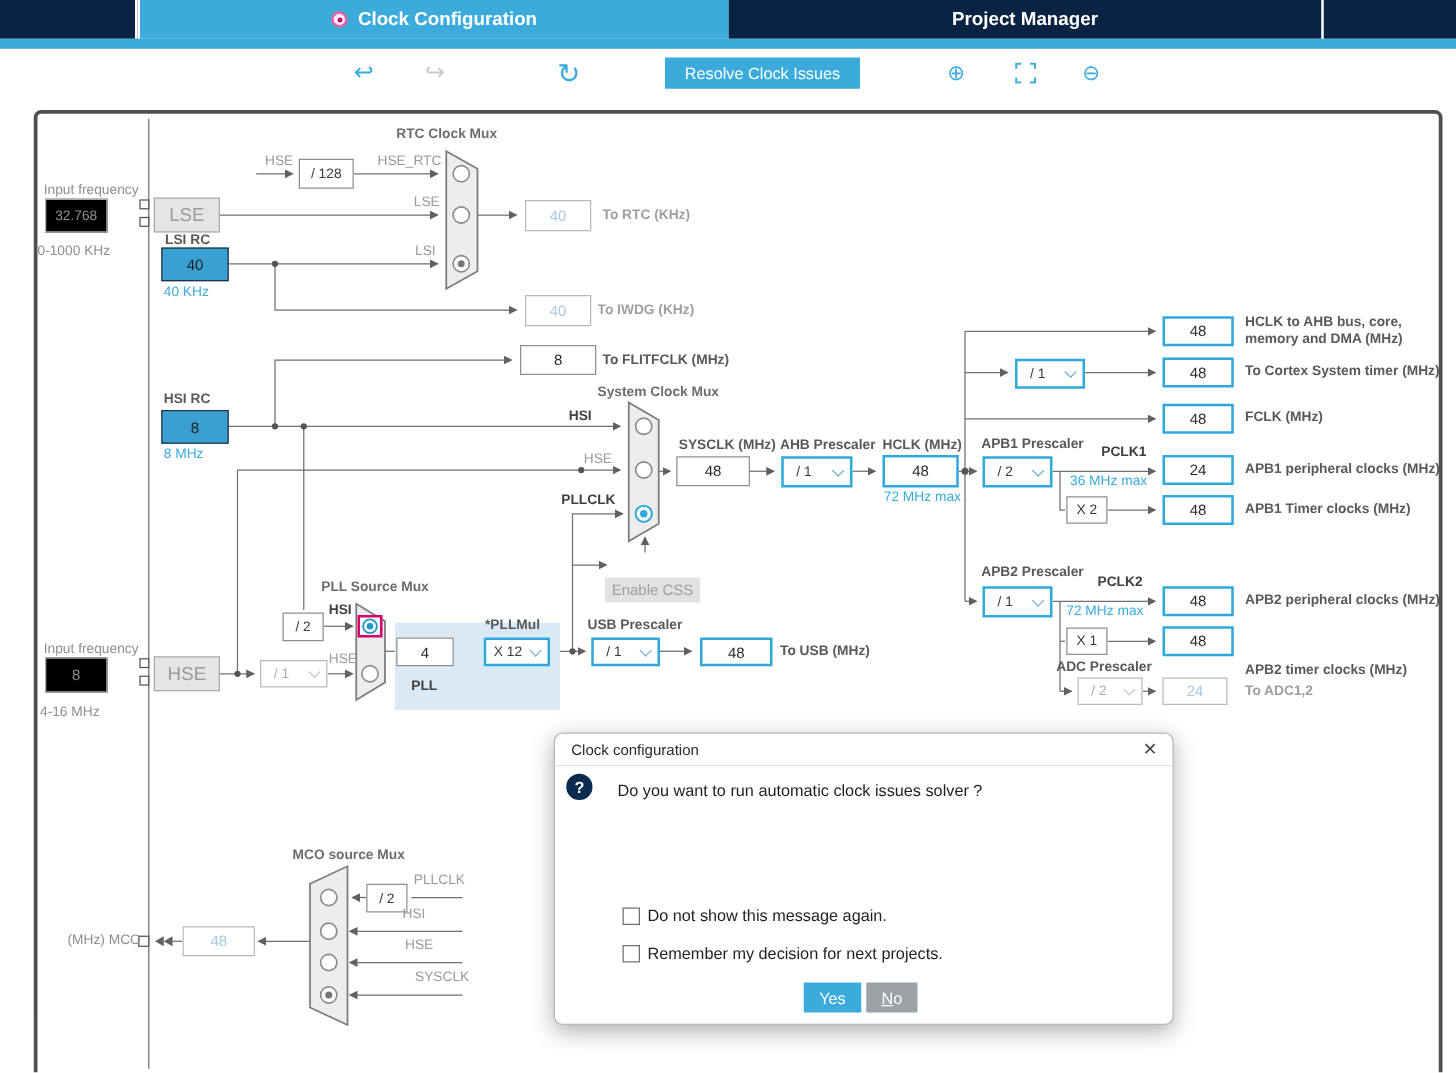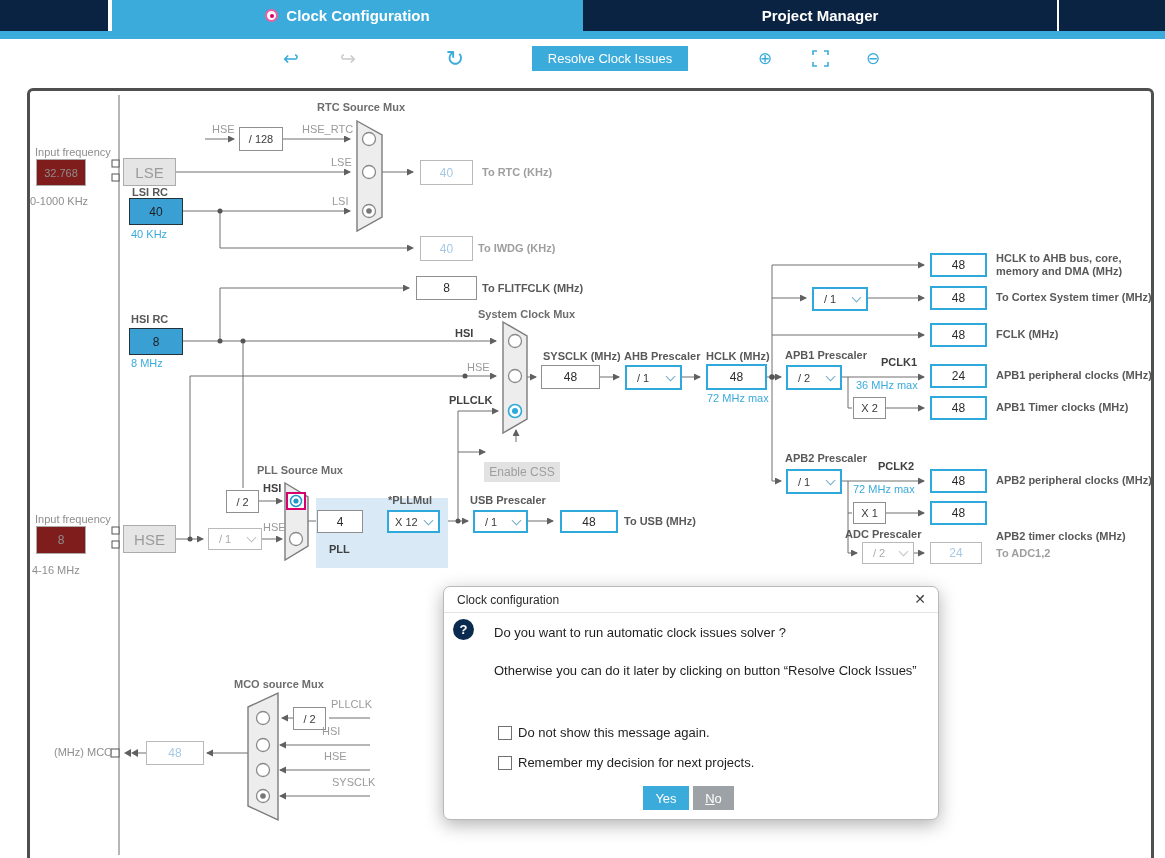--- a/index.html
+++ b/index.html
@@ -29,21 +29,21 @@
   .sig{position:absolute;font-size:11px;color:#9A9A9A;white-space:nowrap;}
   .sigd{position:absolute;font-size:11px;font-weight:bold;color:#404040;white-space:nowrap;}
   .freq{position:absolute;font-size:11px;color:#3BABDC;white-space:nowrap;}
   
   .vbox{position:absolute;box-sizing:border-box;display:flex;align-items:center;justify-content:center;
         font-size:12px;color:#2B2B2B;background:#fff;border:1px solid #8F8F8F;}
   .vbox.bl{border:2px solid #2FA8DC;}
   .vbox.dim{border:1px solid #B9B9B9;color:#A6C8E4;}
   .vbox.src{background:#3AA0D4;border:1px solid #23323B;color:#1E1E1E;}
   .vbox.gry{background:#E5E5E5;border:1px solid #ABABAB;color:#9B9B9B;font-size:15px;}
-  .vbox.inp{background:#7f1d1d;border:1px solid #ABABAB;color:#8E8E8E;font-size:11px;}
+  .vbox.inp{background:#000000;border:1px solid #ABABAB;color:#8E8E8E;font-size:11px;}
   .sbox{position:absolute;box-sizing:border-box;display:flex;align-items:center;justify-content:center;
         font-size:11px;color:#3A3A3A;background:#fff;border:1px solid #8F8F8F;}
   .drop{position:absolute;box-sizing:border-box;display:flex;align-items:center;justify-content:space-between;
         padding:0 6px 0 10px;font-size:11px;color:#3A3A3A;background:#fff;border:2px solid #2FA8DC;cursor:pointer;}
   .drop.dis{border:1px solid #B9B9B9;color:#ABABAB;cursor:default;}
   .chev{width:6px;height:6px;border-right:1.6px solid #74AECB;border-bottom:1.6px solid #74AECB;
         transform:rotate(45deg);margin-top:-3px;flex:0 0 auto;}
   .drop.dis .chev{border-color:#C4C4C4;}
   .pllbg{position:absolute;background:#D9E9F6;}
   .ecss{position:absolute;box-sizing:border-box;background:#E2E2E2;color:#9E9E9E;font-size:12px;
@@ -209,21 +209,21 @@
   <div class="vbox inp" style="left:36px;top:159px;width:50px;height:27px;">32.768</div>
   <div class="lbl" style="left:30px;top:195px;">0-1000 KHz</div>
   <div class="vbox gry" style="left:123px;top:158px;width:53px;height:28px;">LSE</div>
   <div class="lblb" style="left:132px;top:186px;">LSI RC</div>
   <div class="vbox src" style="left:129px;top:198px;width:54px;height:27px;">40</div>
   <div class="freq" style="left:131px;top:228px;">40 KHz</div>
 
   <div class="sig" style="left:212px;top:123px;">HSE</div>
   <div class="sbox" style="left:239px;top:127px;width:44px;height:24px;">/ 128</div>
   <div class="sig" style="left:302px;top:123px;">HSE_RTC</div>
-  <div class="muxt" style="left:317px;top:101px;">RTC Source Mux</div>
+  <div class="muxt" style="left:317px;top:101px;">RTC Clock Mux</div>
   <div class="sig" style="left:331px;top:156px;">LSE</div>
   <div class="sig" style="left:332px;top:195px;">LSI</div>
   <div class="vbox dim" style="left:420px;top:160px;width:53px;height:25px;">40</div>
   <div class="lbldim" style="left:482px;top:166px;">To RTC (KHz)</div>
   <div class="vbox dim" style="left:420px;top:236px;width:53px;height:25px;">40</div>
   <div class="lbldim" style="left:478px;top:242px;">To IWDG (KHz)</div>
   <div class="vbox" style="left:416px;top:276px;width:61px;height:24px;">8</div>
   <div class="lblb" style="left:482px;top:282px;">To FLITFCLK (MHz)</div>
 
   <div class="lblb" style="left:131px;top:313px;">HSI RC</div>
@@ -329,21 +329,20 @@
   <div class="vbox dim" style="left:146px;top:741px;width:58px;height:24px;">48</div>
   <div class="lbl" style="left:54px;top:746px;">(MHz) MCO</div>
 
   <div class="dlg">
     <div class="dlg-h">
       <div class="dlg-title">Clock configuration</div>
       <div class="dlg-x">✕</div>
     </div>
     <div class="qicon">?</div>
     <div class="dtext" style="left:50px;top:38px;">Do you want to run automatic clock issues solver ?</div>
-    <div class="dtext" style="left:50px;top:76px;">Otherwise you can do it later by clicking on button “Resolve Clock Issues”</div>
     <span class="cb" style="left:54px;top:139px;"></span>
     <div class="dtext" style="left:74px;top:138px;">Do not show this message again.</div>
     <span class="cb" style="left:54px;top:169px;"></span>
     <div class="dtext" style="left:74px;top:168px;">Remember my decision for next projects.</div>
     <button class="dbtn yes">
         <span>Yes</span>
       </button>
     <button class="dbtn no">
         <span>No</span>
       </button>

